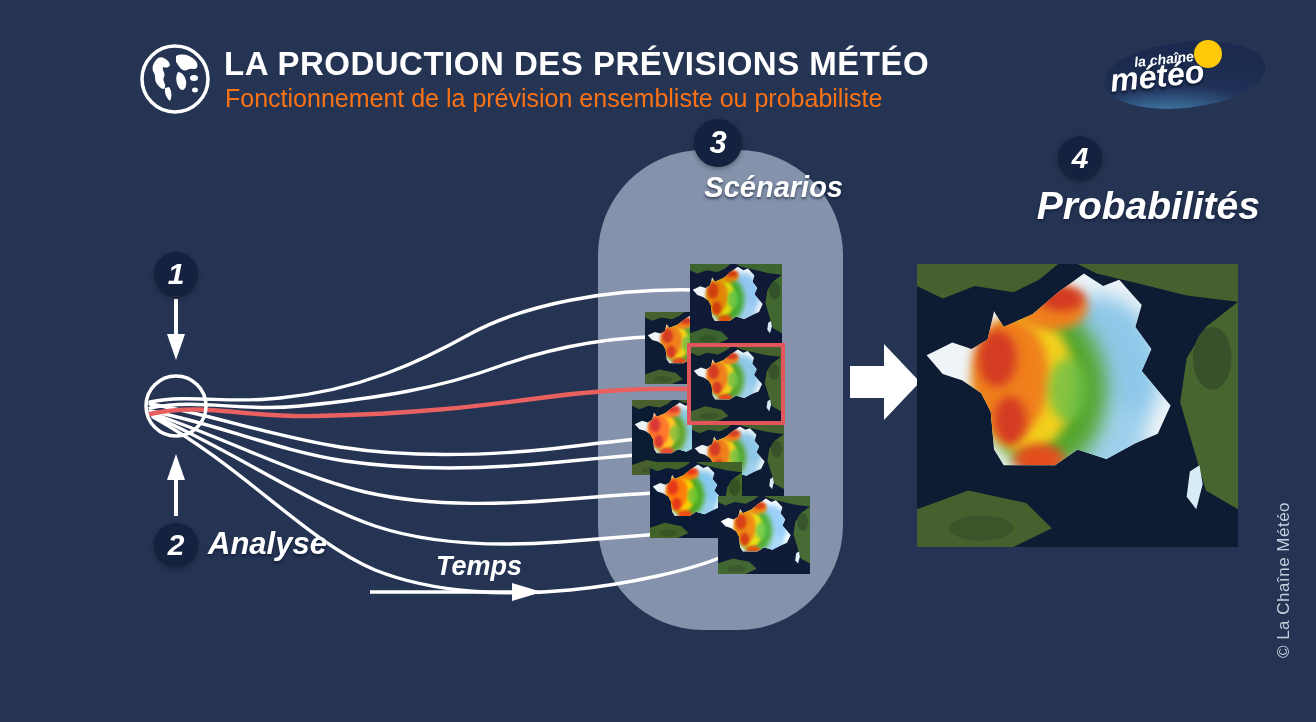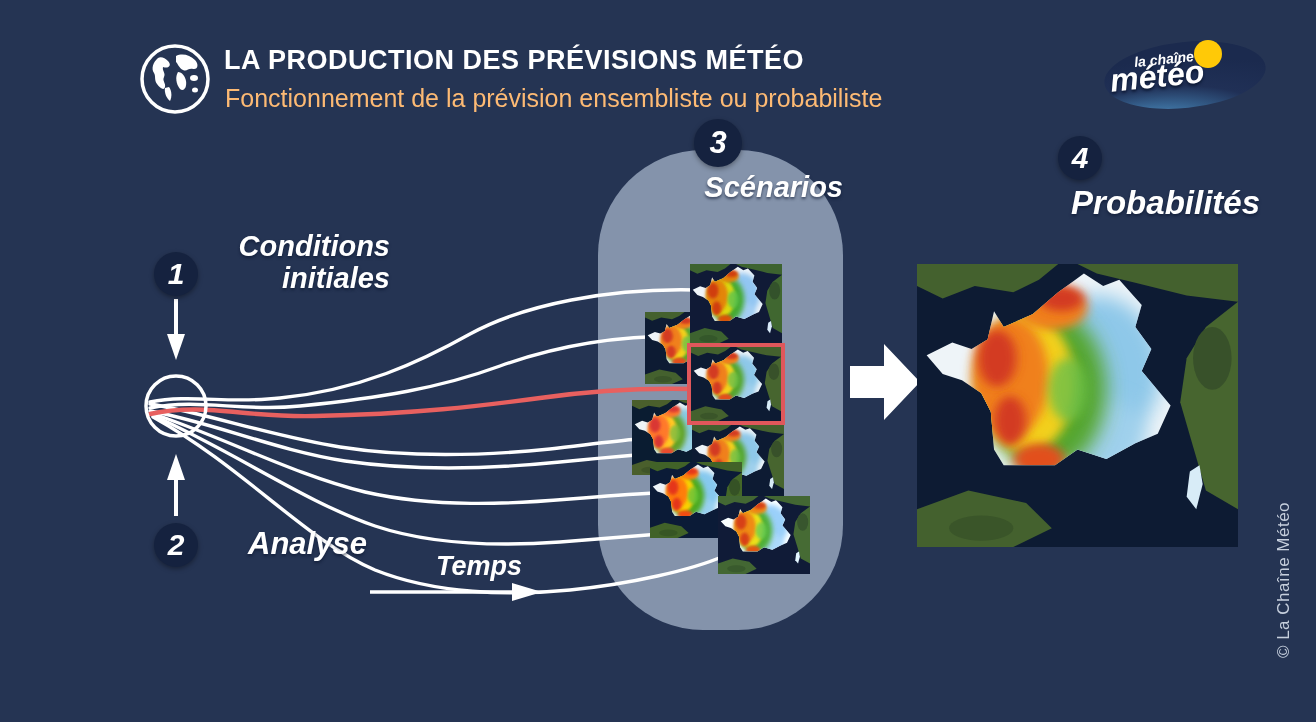--- a/index.html
+++ b/index.html
@@ -1,44 +1,44 @@
 <!DOCTYPE html>
 <html><head>
 <meta charset="utf-8">
 <style>
   html,body{margin:0;padding:0;background:#111;}
   .canvas{position:relative;width:1316px;height:722px;background:#253453;overflow:hidden;
           font-family:"Liberation Sans",sans-serif;color:#fff;}
   .abs{position:absolute;}
   
   .globe{left:138px;top:42px;width:74px;height:74px;z-index:4;}
-  .title{left:224px;top:45px;font-size:27px;font-weight:700;letter-spacing:.5px;z-index:4;white-space:nowrap;}
-  .subtitle{left:225px;top:84px;font-size:25px;font-weight:400;color:#fdba74;z-index:4;white-space:nowrap;}
+  .title{left:224px;top:45px;font-size:33px;font-weight:700;letter-spacing:.5px;z-index:4;white-space:nowrap;}
+  .subtitle{left:225px;top:84px;font-size:25px;font-weight:400;color:#f97316;z-index:4;white-space:nowrap;}
   
   .logo{left:1098px;top:34px;width:180px;height:86px;z-index:4;}
   .logo-oval{position:absolute;left:6px;top:8px;width:162px;height:66px;border-radius:50%;
      transform:rotate(-6deg);
      background:radial-gradient(ellipse 120% 95% at 26% 118%, #5b8fba 0%, #3a6a98 26%, #203056 58%, #1b2a4e 100%);}
   .logo-sun{position:absolute;left:96px;top:6px;width:28px;height:28px;border-radius:50%;background:#ffc907;}
   .logo-top{position:absolute;left:36px;top:17px;font-size:14px;font-weight:700;font-style:italic;transform:rotate(-6deg);}
   .logo-main{position:absolute;left:12px;top:24px;font-size:32px;font-weight:700;font-style:italic;
      transform:rotate(-6deg);text-shadow:0 2px 3px #0a1630;}
   
   .badge{background:#15223f;border-radius:50%;display:flex;align-items:center;justify-content:center;
      font-weight:700;font-style:italic;z-index:5;box-shadow:0 2px 5px rgba(0,0,0,.35);}
   .badge1{left:154px;top:252px;width:44px;height:44px;font-size:30px;}
   .badge2{left:154px;top:523px;width:44px;height:44px;font-size:30px;}
   .badge3{left:694px;top:119px;width:48px;height:48px;font-size:31px;}
   .badge4{left:1058px;top:136px;width:44px;height:44px;font-size:30px;}
   .steplabel{font-weight:700;font-style:italic;text-align:right;line-height:1.1;z-index:5;
      text-shadow:0 2px 3px rgba(10,20,45,.6);}
   .lbl1{left:205px;top:231px;width:185px;font-size:29px;}
-  .lbl2{left:208px;top:527px;font-size:31px;text-align:left;margin-left:40px;}
+  .lbl2{left:208px;top:527px;font-size:31px;text-align:left;}
   .lbl3{left:598px;top:172px;width:245px;font-size:29px;}
-  .lbl4{left:900px;top:185px;width:360px;font-size:33px;}
+  .lbl4{left:900px;top:185px;width:360px;font-size:39px;}
   .temps{left:357px;top:551px;width:165px;font-size:27px;font-weight:700;font-style:italic;text-align:right;z-index:5;}
   
   .panel{left:598px;top:150px;width:245px;height:480px;background:#8493ab;border-radius:105px;z-index:1;}
   
   .flow{left:0;top:0;width:1316px;height:722px;z-index:2;}
   
   .thumb{z-index:3;}
   .thumb svg,.bigmap svg{display:block;width:100%;height:100%;}
   .t-b{left:645px;top:312px;width:90px;height:72px;}
   .t-a{left:690px;top:264px;width:92px;height:80px;}
@@ -188,24 +188,20 @@
       </svg>
     </div>
 
   <div class="abs bigmap">
     <svg viewBox="0 0 100 90" preserveAspectRatio="none">
         <use href="#scenario-map"></use>
       </svg>
   </div>
 
   <div class="abs badge badge1">1</div>
-  <div class="abs steplabel lbl1">
-    <div>Conditions</div>
-    <div>initiales</div>
-  </div>
   <div class="abs badge badge2">2</div>
   <div class="abs steplabel lbl2">Analyse</div>
   <div class="abs badge badge3">3</div>
   <div class="abs steplabel lbl3">
     <div>Scénarios</div>
   </div>
   <div class="abs badge badge4">4</div>
   <div class="abs steplabel lbl4">
     <div>Probabilités</div>
   </div>

